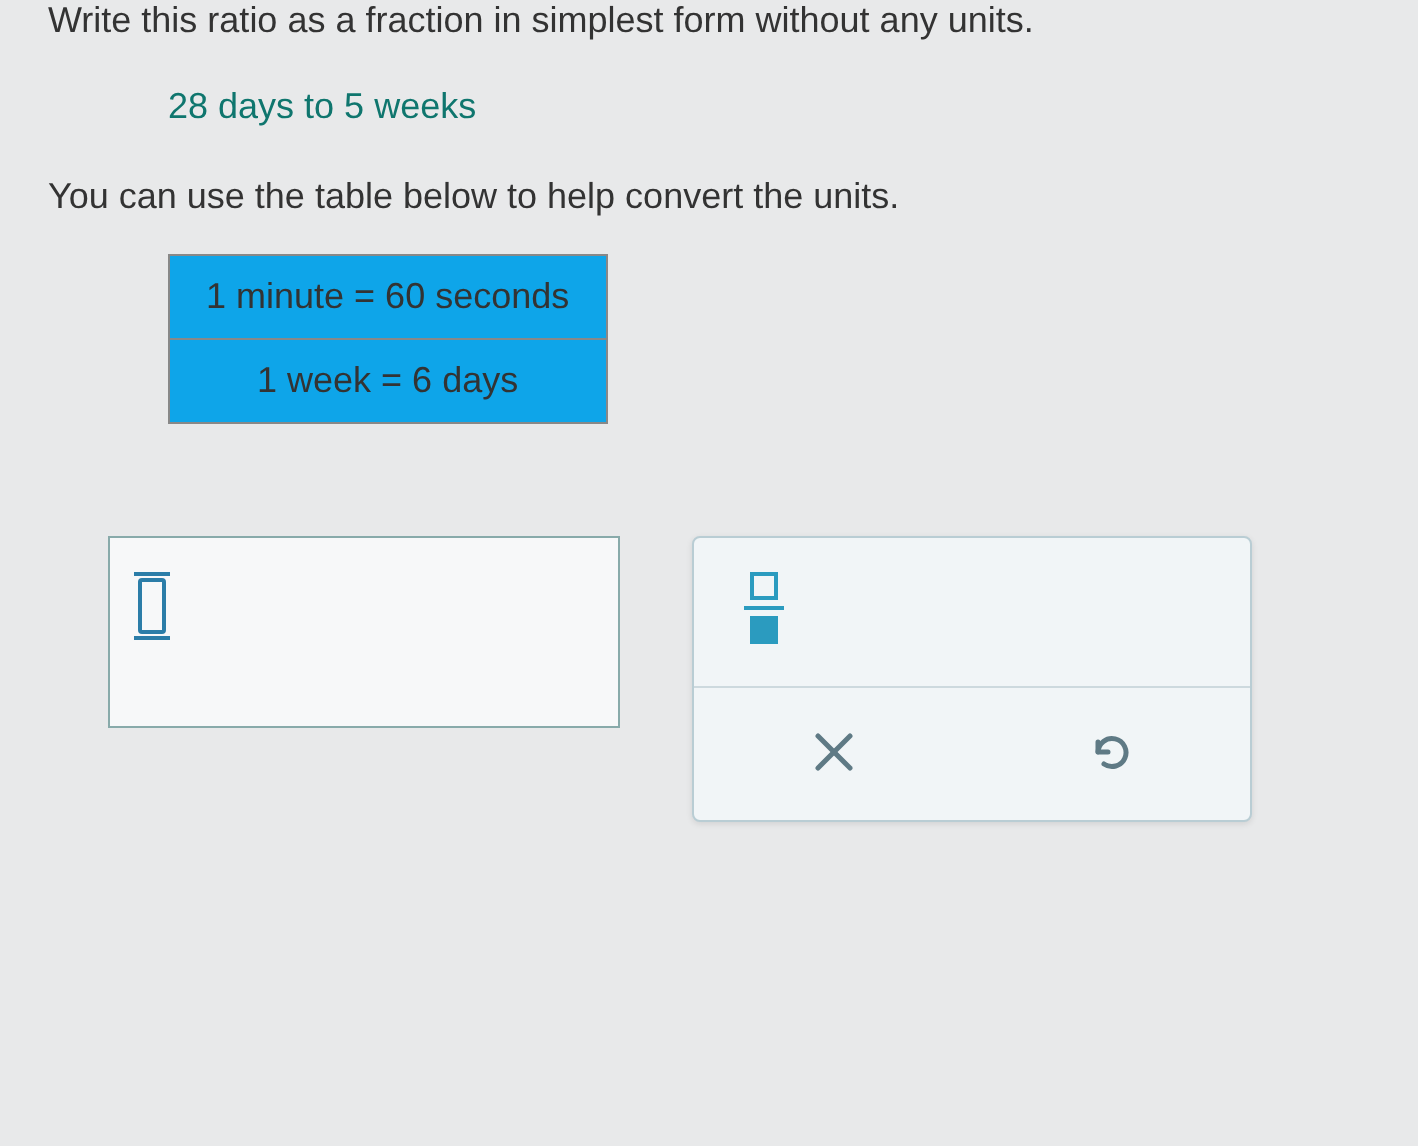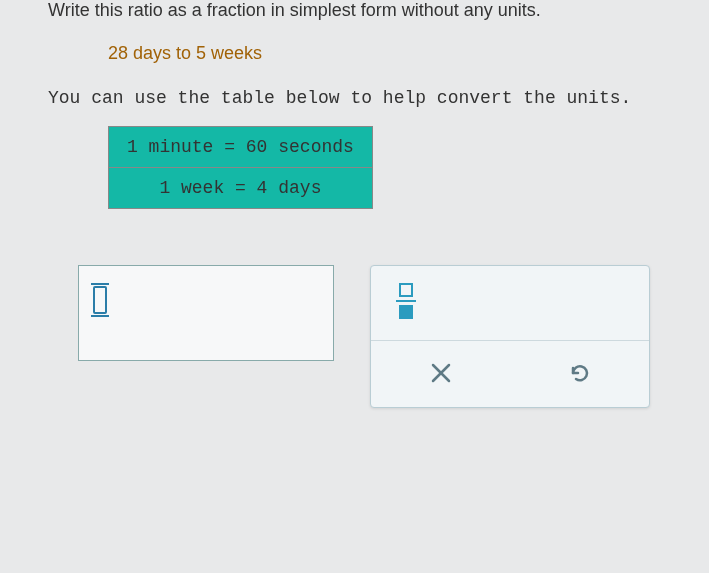--- a/index.html
+++ b/index.html
@@ -7,45 +7,42 @@
     width: 709px;
     height: 573px;
     background: #e8e9ea;
     font-family: Verdana, Geneva, sans-serif;
     color: #333;
     overflow: hidden;
     position: relative;
   }
   .page {
     padding: 0 24px;
-    margin-left: 24px;
   }
   .instruction {
     font-size: 18px;
     color: #333;
     padding-top: 0;
     margin-bottom: 22px;
   }
   .ratio {
     font-size: 18px;
-    color: #a16207;
+    color: #0f766e;
     margin-left: 60px;
     margin-bottom: 24px;
   }
   .hint {
     font-size: 18px;
     color: #333;
     margin-bottom: 18px;
-    font-family: Liberation Mono, monospace;
   }
   .conv-table {
     margin-left: 60px;
     border-collapse: collapse;
-    background: #14b8a6;
-    font-family: Liberation Mono, monospace;
+    background: #0ea5e9;
   }
   .conv-table td {
     border: 1px solid #888;
     padding: 10px 18px;
     font-size: 18px;
     color: #333;
     text-align: center;
     white-space: nowrap;
   }
   .bottom-row {
@@ -141,21 +138,21 @@
   <div class="instruction">Write this ratio as a fraction in simplest form without any units.</div>
   <div class="ratio">28 days to 5 weeks</div>
   <div class="hint">You can use the table below to help convert the units.</div>
 
   <table class="conv-table">
     <tbody>
         <tr>
           <td>1 minute  = 60 seconds</td>
         </tr>
     <tr>
-          <td>1 week  = 4 days</td>
+          <td>1 week  = 6 days</td>
         </tr>
   </tbody>
     </table>
 
   <div class="bottom-row">
     <div class="answer-box">
       <div class="cursor"></div>
     </div>
 
     <div class="tool-panel">

